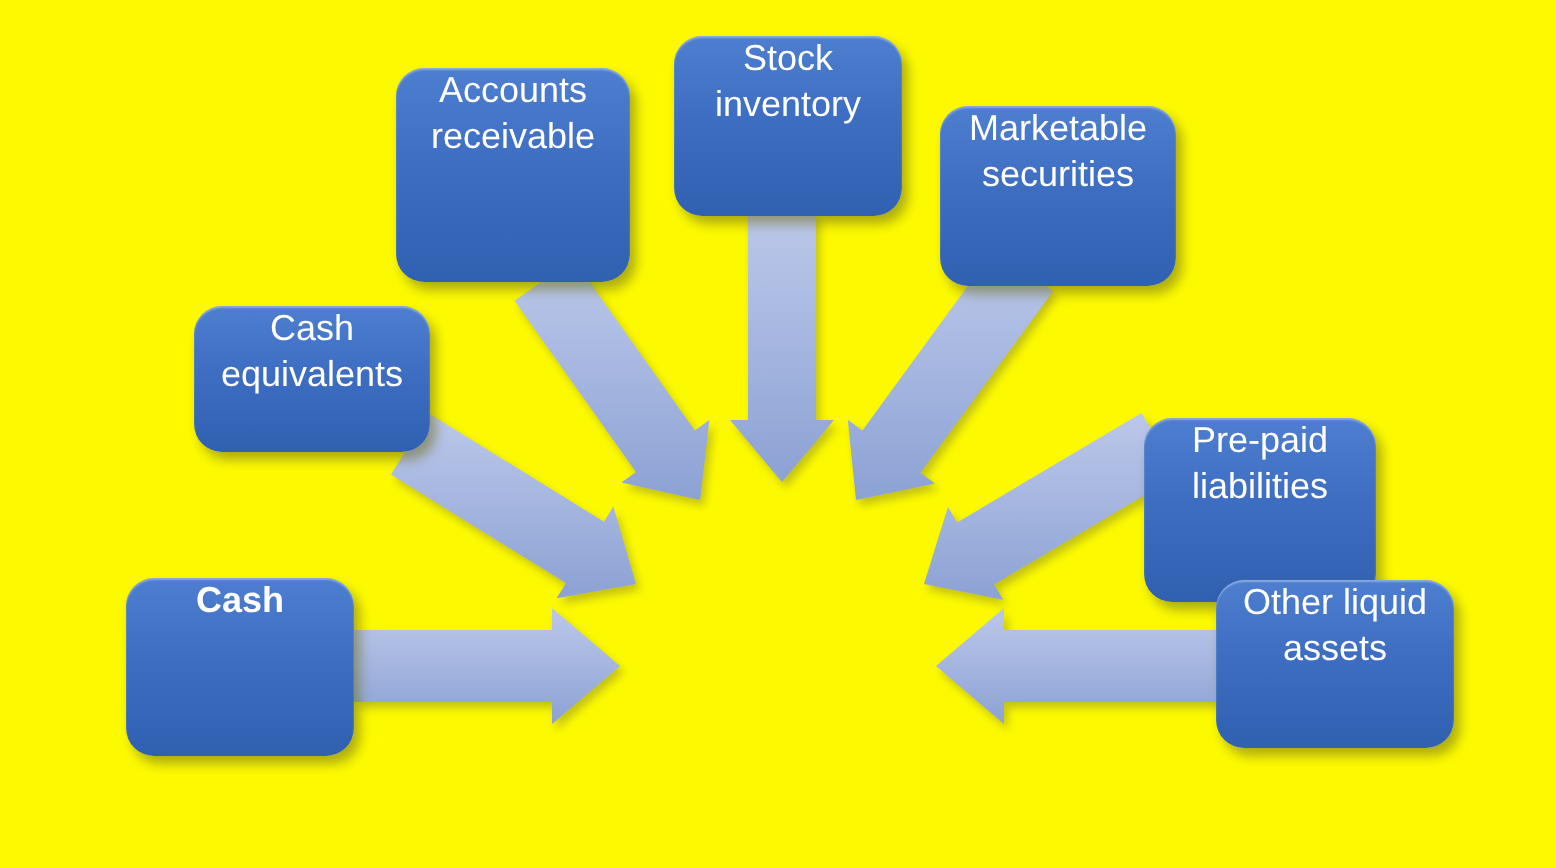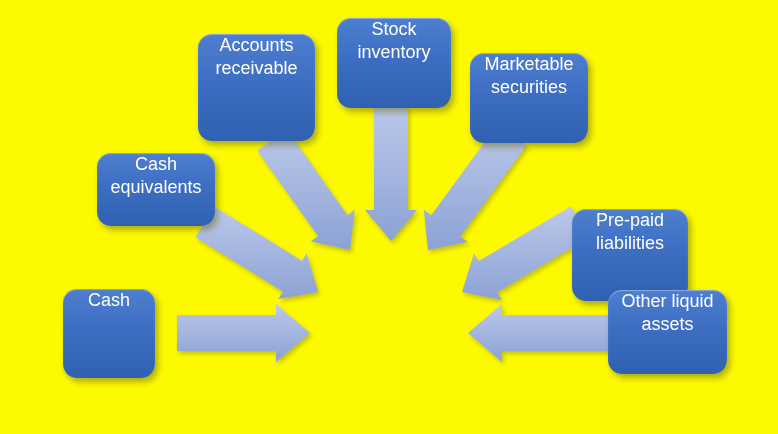--- a/index.html
+++ b/index.html
@@ -28,21 +28,21 @@
     color: #ffffff;
     display: flex;
     align-items: flex-start;
     justify-content: center;
     text-align: center;
     font-size: 18px;
     line-height: 1.28;
     padding: 0;
   }
   .node .lbl { width: calc(100% - 18px); }
-  .node-cash                  { left: 63px;  top: 289px; width: 92px; height: 89px; }
+  .node-cash                  { left: 63px;  top: 289px; width: 114px; height: 89px; font-weight: bold; }
   .node-cash-equivalents      { left: 97px;  top: 153px; width: 118px; height: 73px; }
   .node-accounts-receivable   { left: 198px; top: 34px;  width: 117px; height: 107px; }
   .node-stock-inventory       { left: 337px; top: 18px;  width: 114px; height: 90px; }
   .node-marketable-securities { left: 470px; top: 53px;  width: 118px; height: 90px; }
   .node-pre-paid-liabilities  { left: 572px; top: 161px; width: 116px; height: 92px; margin-top: 48px; }
   .node-other-liquid-assets   { left: 608px; top: 290px; width: 119px; height: 84px; }
   .center-node {
     position: absolute;
     left: 313px; top: 258px;
     width: 150px; height: 150px;

